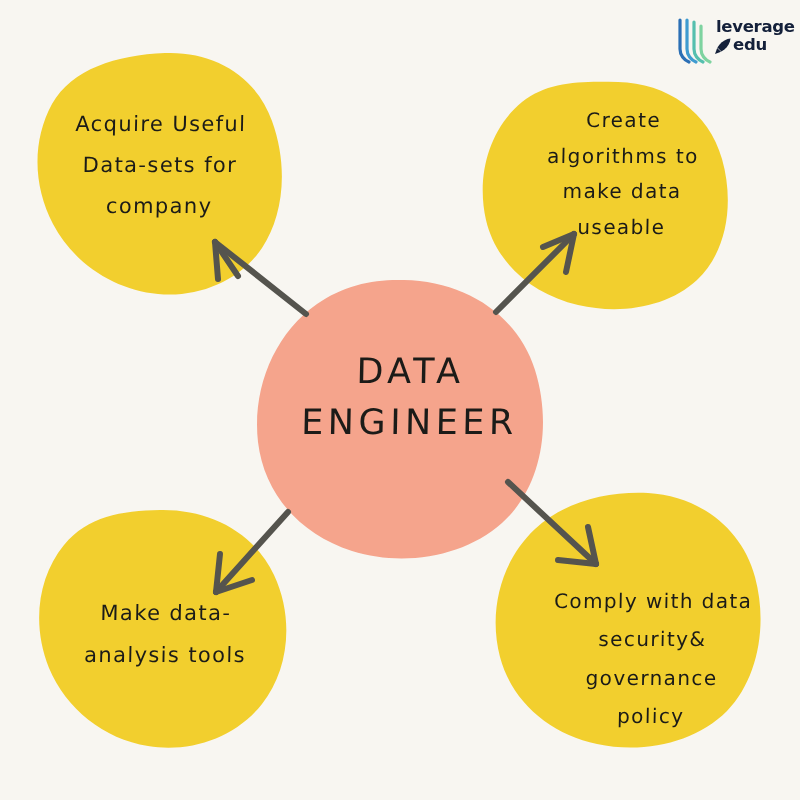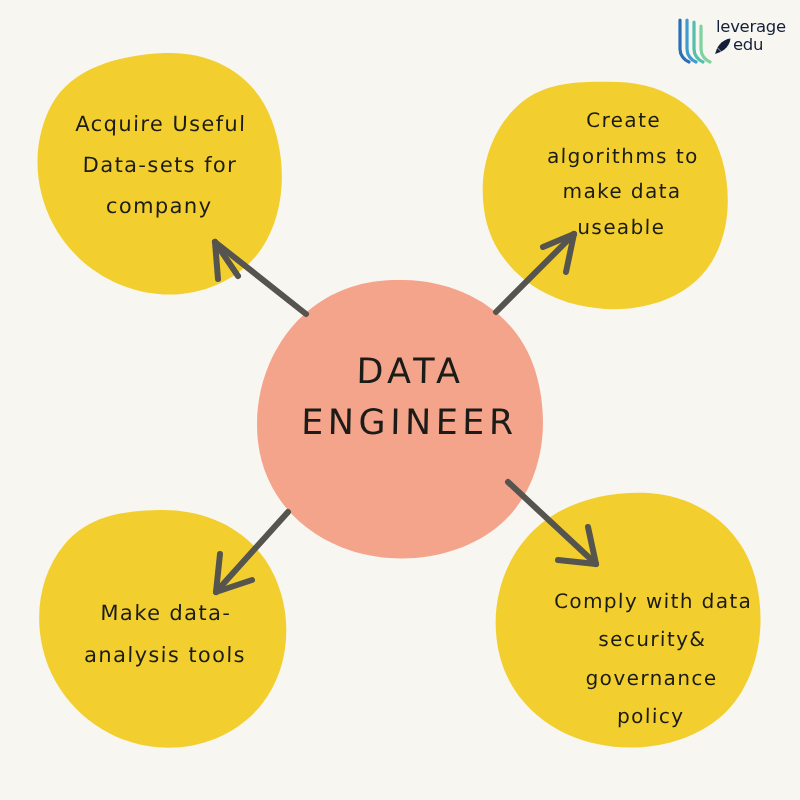--- a/index.html
+++ b/index.html
@@ -102,21 +102,21 @@
     height: 48px;
   }
   #brand-wordmark {
     position: absolute;
     left: 40px;
     top: 4px;
     width: 74px;
     height: 44px;
     color: #14203a;
     font-family: "DejaVu Sans", sans-serif;
-    font-weight: 400;
+    font-weight: 700;
     font-size: 16.5px;
     line-height: 1.12;
     letter-spacing: -0.3px;
   }
   .brand-line-2 {
     display: block;
     padding-left: 17px;
   }
   #brand-rocket {
     position: absolute;

